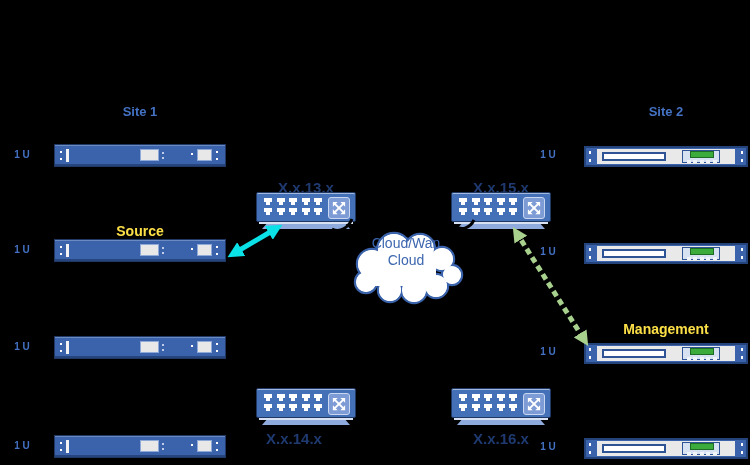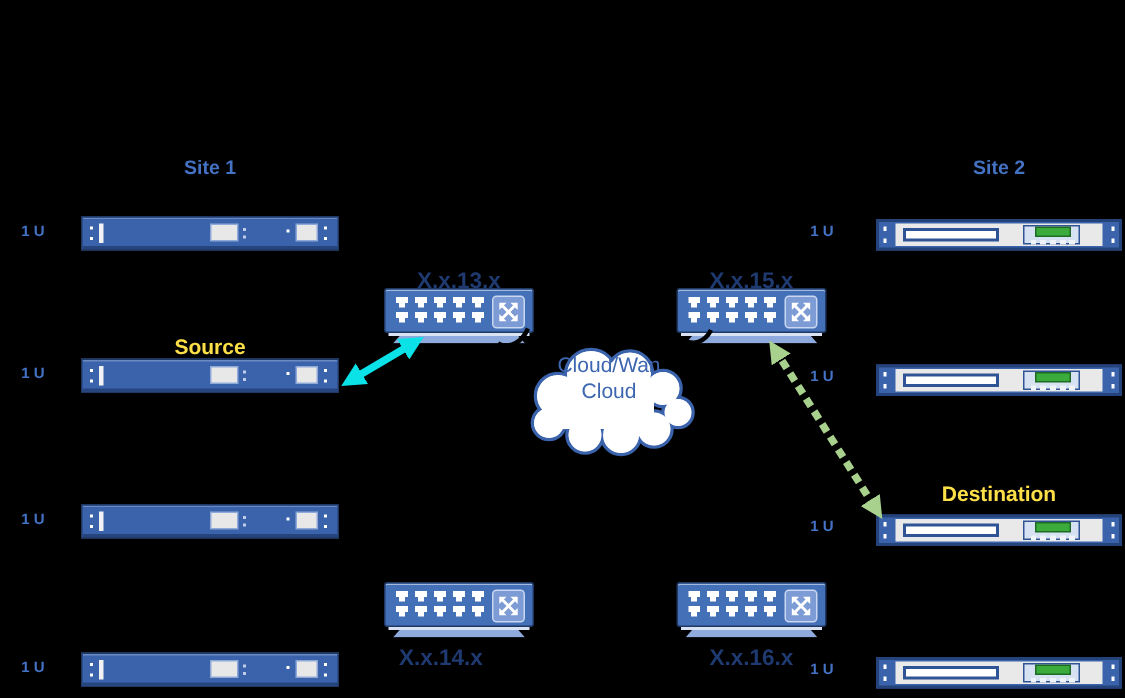--- a/index.html
+++ b/index.html
@@ -116,21 +116,21 @@
   <div class="lbl unit" style="left:2px;top:244px;">1 U</div>
   <div class="lbl unit" style="left:2px;top:341px;">1 U</div>
   <div class="lbl unit" style="left:2px;top:440px;">1 U</div>
 
   <div class="lbl unit" style="left:528px;top:149px;">1 U</div>
   <div class="lbl unit" style="left:528px;top:246px;">1 U</div>
   <div class="lbl unit" style="left:528px;top:346px;">1 U</div>
   <div class="lbl unit" style="left:528px;top:441px;">1 U</div>
 
   <div class="lbl red" style="left:54px;top:223px;width:172px;">Source</div>
-  <div class="lbl red" style="left:584px;top:321px;width:164px;">Destination</div>
+  <div class="lbl red" style="left:584px;top:321px;width:164px;">Management</div>
 
   <div class="lbl swlbl" style="left:256px;top:179px;">X.x.13.x</div>
   <div class="lbl swlbl" style="left:451px;top:179px;text-align:center;">X.x.15.x</div>
   <div class="lbl swlbl" style="left:244px;top:430px;">X.x.14.x</div>
   <div class="lbl swlbl" style="left:451px;top:430px;">X.x.16.x</div>
 
   <div class="switch" style="left:256px;top:192px;">
     <div class="sw-body">
       <div class="xbox">
         <svg width="14" height="14" viewBox="0 0 16 16">

